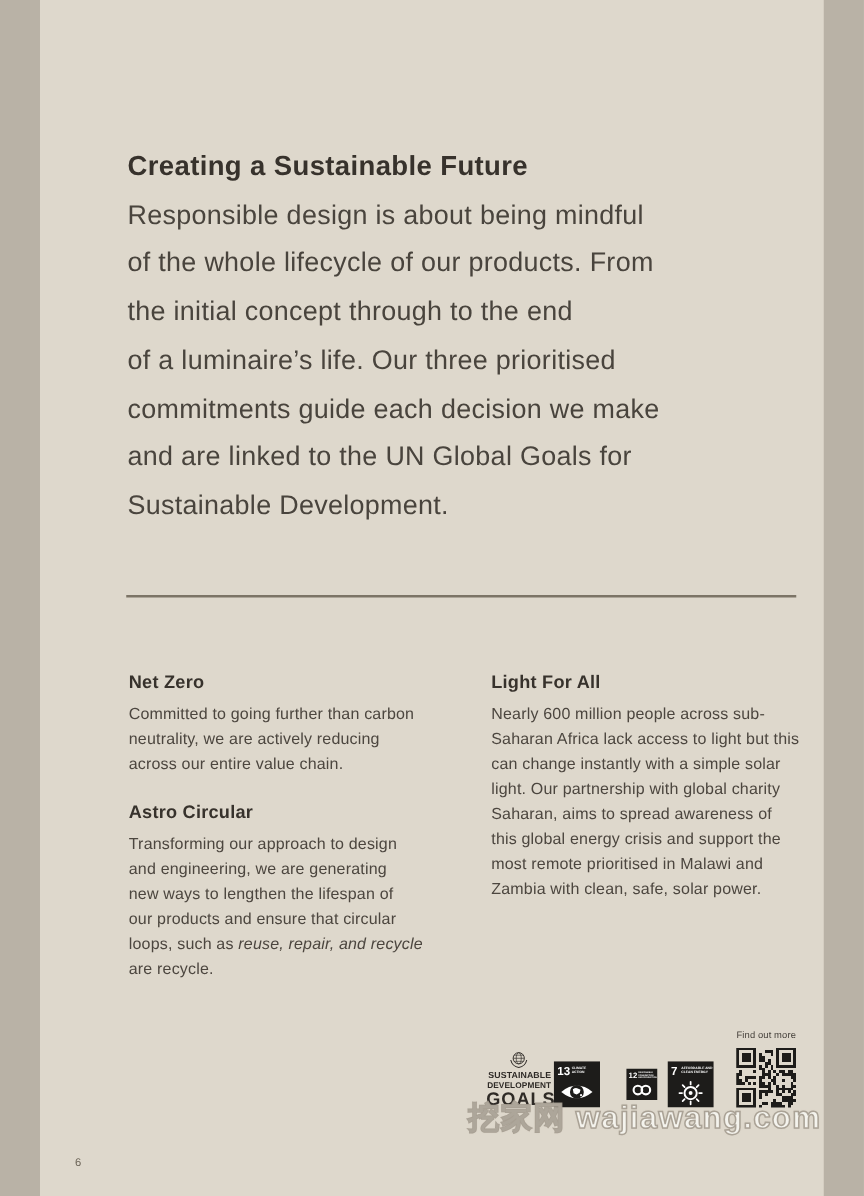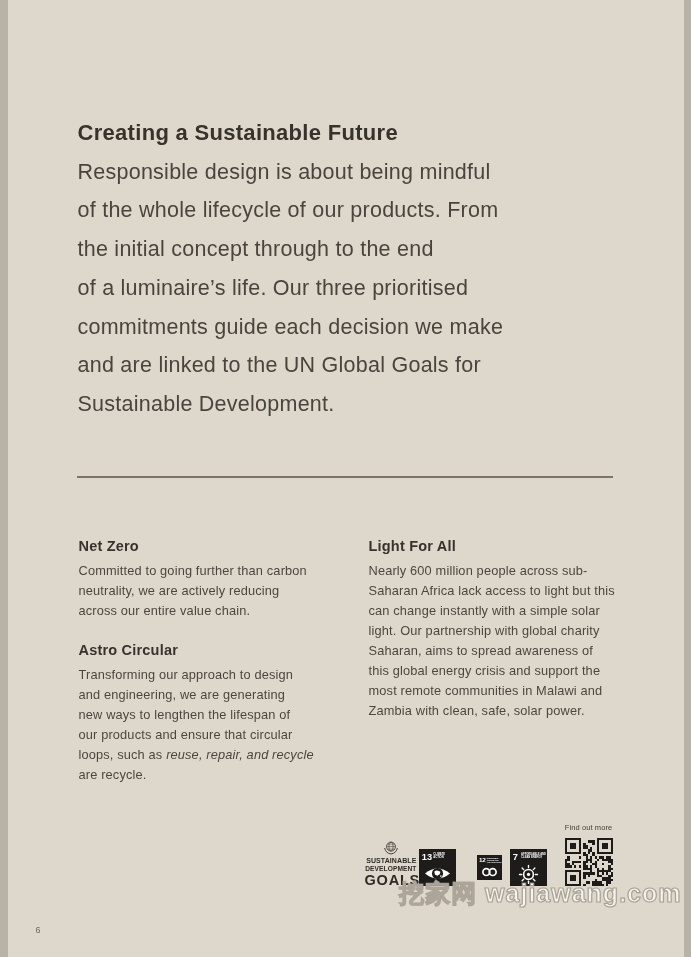--- a/index.html
+++ b/index.html
@@ -1,19 +1,19 @@
 <!DOCTYPE html>
 <html><head>
 <meta charset="utf-8">
 <style>
   * { margin:0; padding:0; box-sizing:border-box; }
   html,body { background:#b9b2a6; }
   .page {
     position:relative;
-    width:676px; height:957px;
+    width:627px; height:957px;
     margin:0 auto;
     background:#ded8cc;
     font-family:"Liberation Sans", sans-serif;
     color:#45403a;
     overflow:hidden;
   }
 
   
   .intro { position:absolute; left:70px; top:114px; width:560px; }
   .intro-heading {
@@ -116,21 +116,21 @@
   <div class="col col-right">
     <div class="sec">
       <div class="sec-heading">Light For All</div>
       <div class="sec-body">
           <div>Nearly 600 million people across sub-</div>
           <div>Saharan Africa lack access to light but this</div>
           <div>can change instantly with a simple solar</div>
           <div>light. Our partnership with global charity</div>
           <div>Saharan, aims to spread awareness of</div>
           <div>this global energy crisis and support the</div>
-          <div>most remote communities in Malawi and</div>
+          <div>most remote prioritised in Malawi and</div>
           <div>Zambia with clean, safe, solar power.</div>
         </div>
     </div>
   </div>
 
   <div class="sdg-logo">
     <svg class="emblem" width="20" height="16" viewBox="0 0 18 15">
       <circle cx="9" cy="6.2" r="4.2" fill="none" stroke="#2e2a26" stroke-width="0.7"></circle>
       <ellipse cx="9" cy="6.2" rx="1.9" ry="4.2" fill="none" stroke="#2e2a26" stroke-width="0.5"></ellipse>
       <line x1="4.8" y1="6.2" x2="13.2" y2="6.2" stroke="#2e2a26" stroke-width="0.5"></line>

